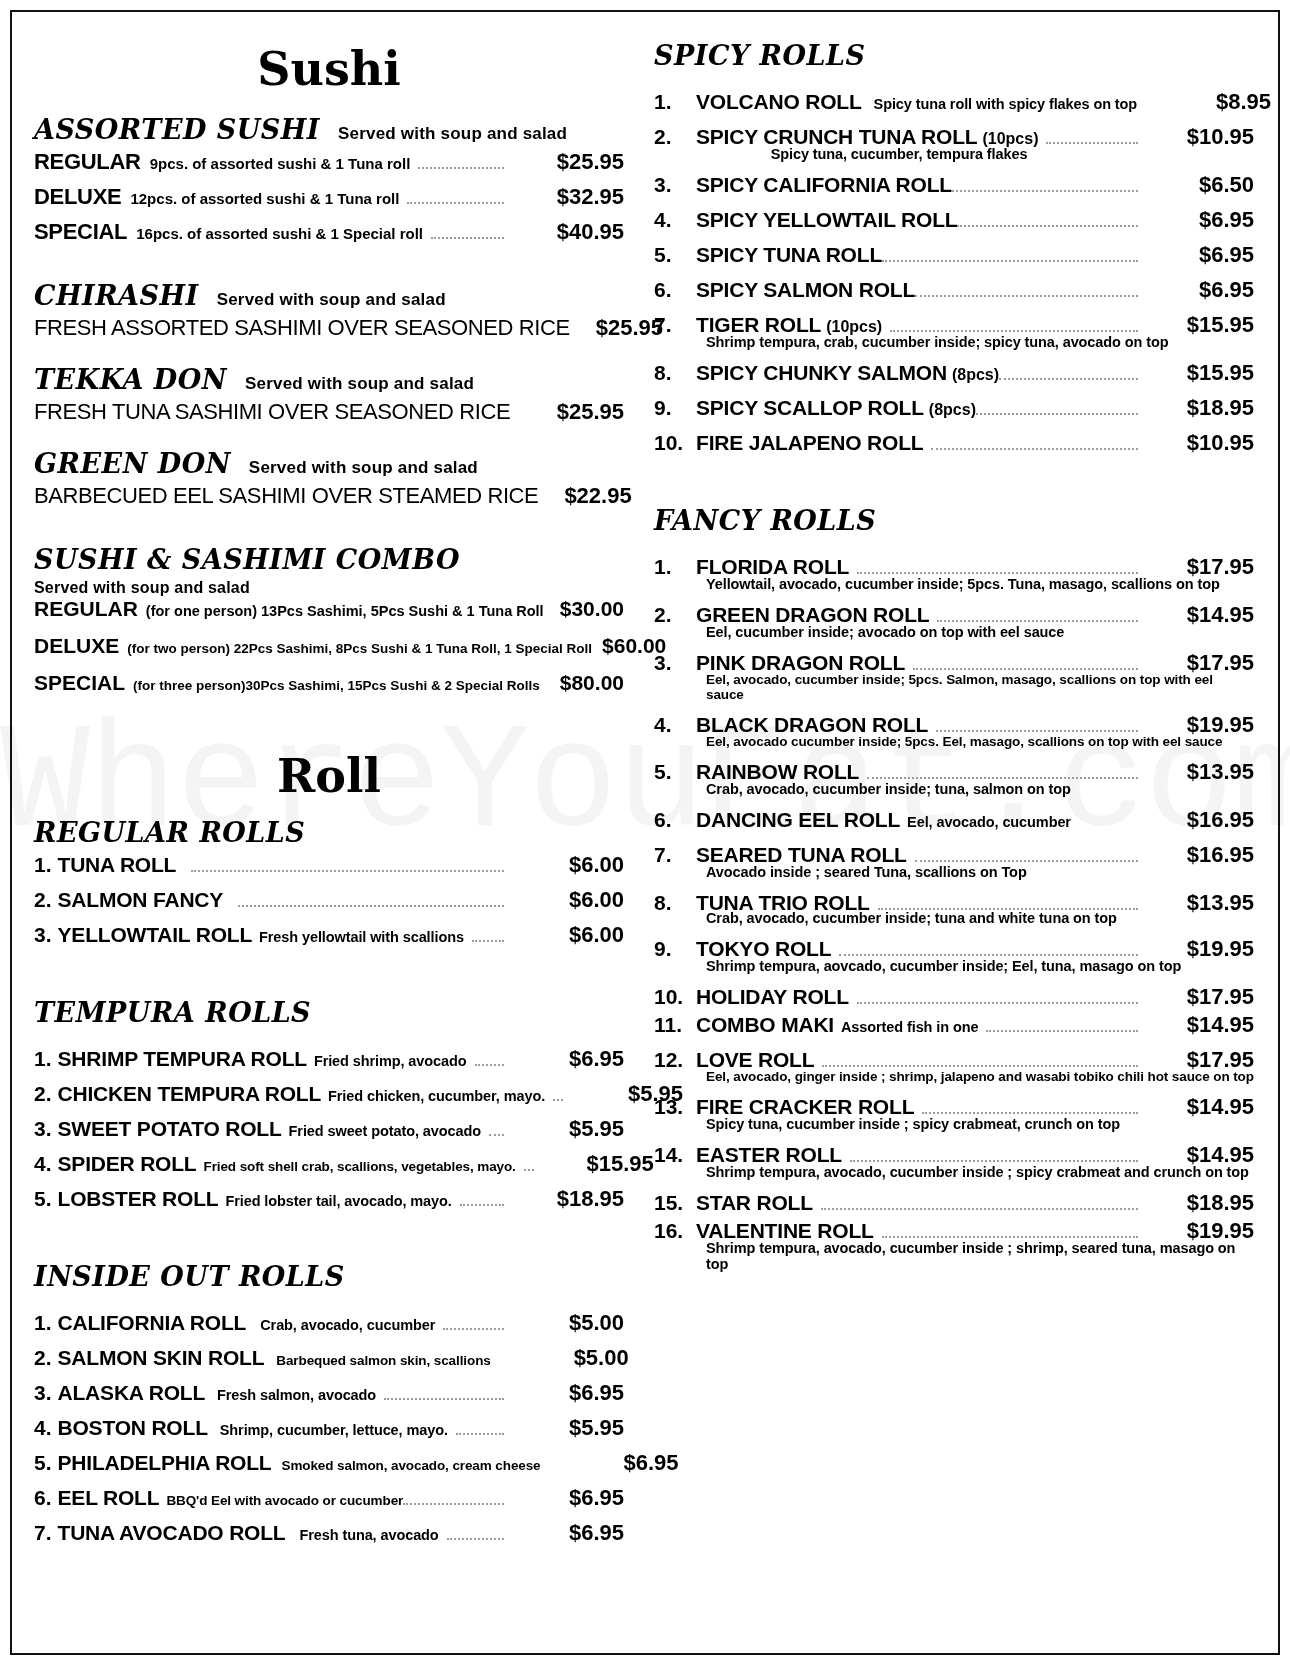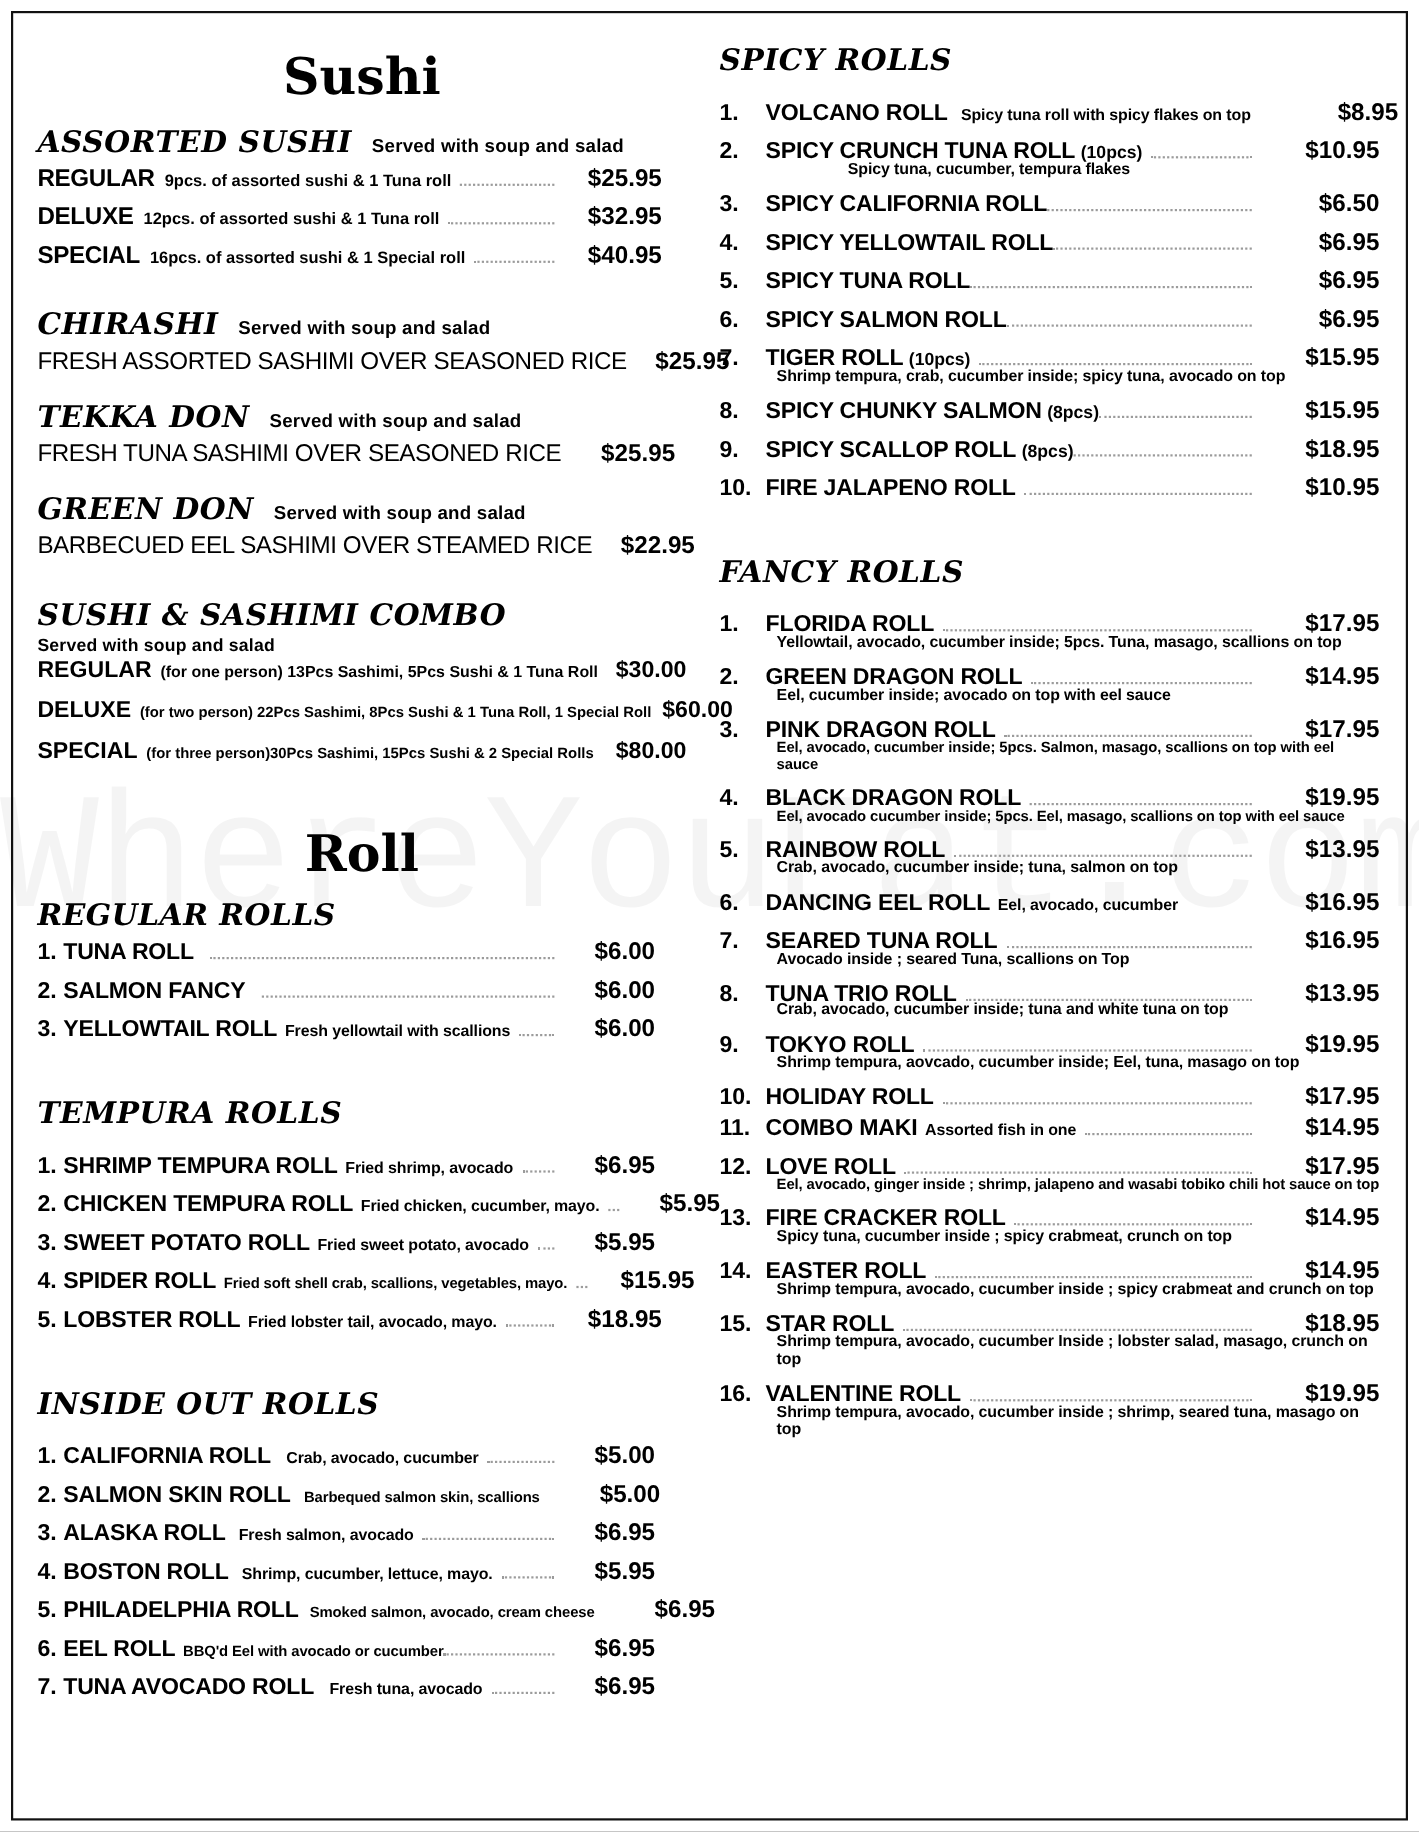--- a/index.html
+++ b/index.html
@@ -143,21 +143,21 @@
   }
   .gap-sm { height: 14px; }
   .gap-md { height: 26px; }
   .gap-lg { height: 40px; }
 
   .combo-row { display: flex; align-items: baseline; margin-bottom: 13px; }
   .combo-name { font-weight: bold; font-size: 21px; }
   .combo-desc { font-size: 14.5px; font-weight: 600; margin-left: 8px; white-space: nowrap; }
   .combo-price { font-weight: bold; font-size: 21px; margin-left: auto; padding-left: 10px; }
 
-  .pricecol { width: 112px; text-align: center; }
+  .pricecol { width: 112px; text-align: right; }
   .pricecol-r { width: 108px; text-align: right; }
 </style>
 </head>
 <body>
 
 <div class="page">
   <div class="page-border"></div>
   <div class="watermark">WhereYouEat.com</div>
 
   <div class="cols">
@@ -573,21 +573,20 @@
         <span class="price pricecol-r">$14.95</span>
       </div>
       <div class="sub indent">Shrimp tempura, avocado, cucumber inside ; spicy crabmeat and crunch on top</div>
 
       <div class="row" style="margin-bottom:2px;">
         <span class="num wide">15.</span>
         <span class="name">STAR ROLL</span>
         <span class="dots"></span>
         <span class="price pricecol-r">$18.95</span>
       </div>
-      <div class="sub indent">Shrimp tempura, avocado, cucumber Inside ; lobster salad, masago, crunch on top</div>
 
       <div class="row" style="margin-bottom:2px;">
         <span class="num wide">16.</span>
         <span class="name">VALENTINE ROLL</span>
         <span class="dots"></span>
         <span class="price pricecol-r">$19.95</span>
       </div>
       <div class="sub indent">Shrimp tempura, avocado, cucumber inside ; shrimp, seared tuna, masago on top</div>
 
     </div>

